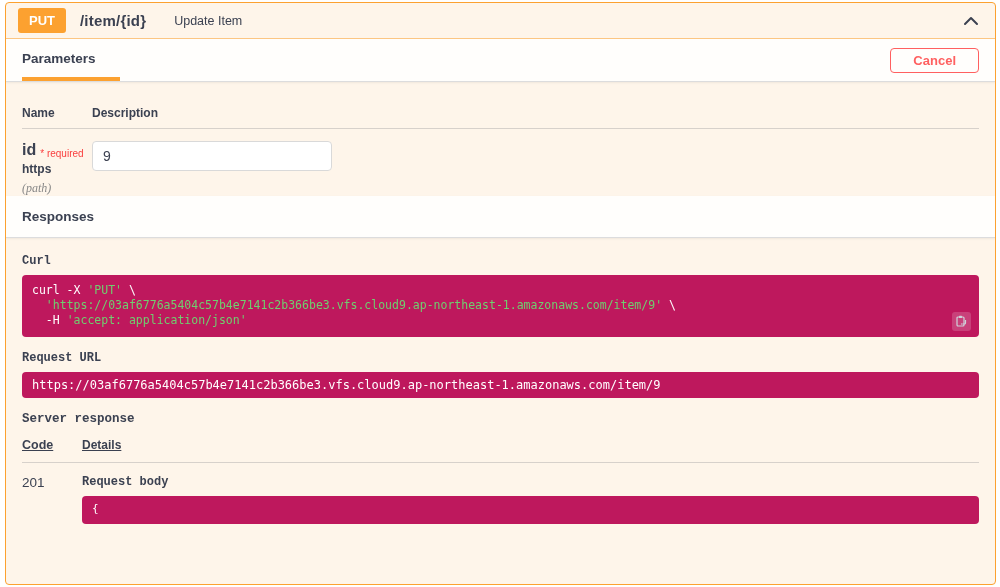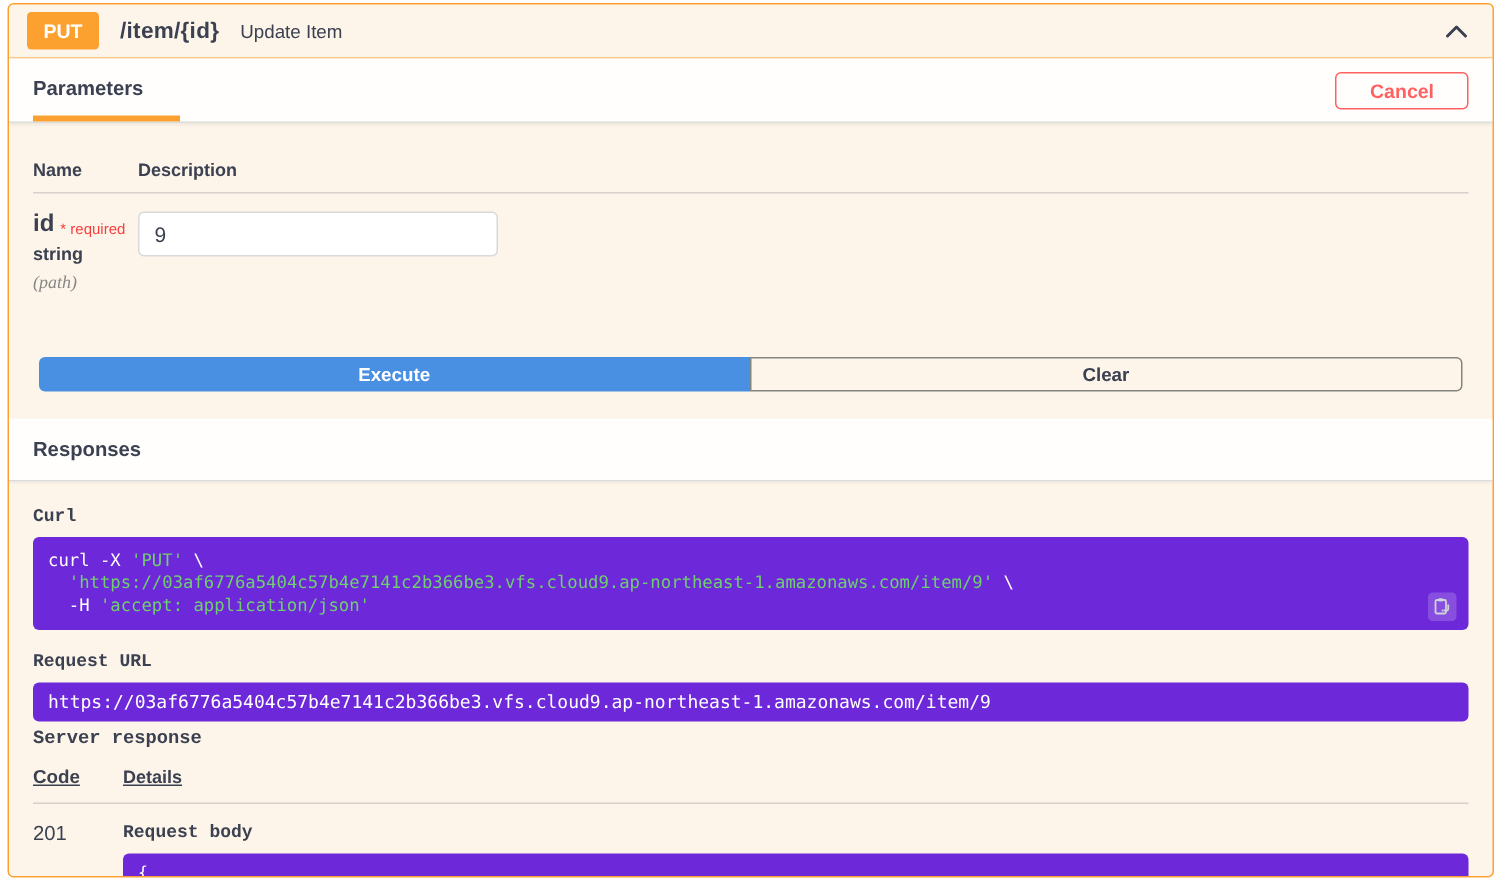--- a/index.html
+++ b/index.html
@@ -16,21 +16,21 @@
   .summary{
     height:36px; display:flex; align-items:center; padding:16px 12px;
     border-bottom:1px solid rgba(252,161,48,.55); cursor:pointer;
   }
   .method-badge{
     background:#fca130; color:#fff; font-weight:bold; font-size:13px;
     border-radius:3px; padding:5px 0; width:48px; text-align:center;
     font-family:"Liberation Sans", sans-serif;
   }
   .endpoint-path{ margin-left:14px; font-size:15px; font-weight:bold; letter-spacing:.2px; }
-  .endpoint-desc{ margin-left:14px; font-size:12.5px; color:#3b4151; }
+  .endpoint-desc{ margin-left:28px; font-size:12.5px; color:#3b4151; }
   .chevron{ margin-left:auto; display:flex; align-items:center; cursor:pointer; padding:4px; }
 
   
   .section-header{
     background:rgba(255,255,255,.85);
     border-bottom:1px solid rgba(59,65,81,.18);
     box-shadow:0 1px 2px rgba(0,0,0,.06);
     display:flex; justify-content:space-between; align-items:center;
     padding:0 16px;
   }
@@ -76,26 +76,26 @@
     flex:1; height:23px; background:transparent; color:#3b4151;
     border:1px solid #82857e; border-radius:0 4px 4px 0;
     font-size:12.5px; font-weight:bold; cursor:pointer;
     font-family:"Liberation Sans", sans-serif;
   }
 
   
   .responses-body{ padding:16px; }
   .block-label{ font-size:12px; font-weight:bold; color:#3b4151;font-family:Liberation Mono, monospace; }
   .codeblock{
-    position:relative; background:#6d28d9; border-radius:4px;
+    position:relative; background:#be185d; border-radius:4px;
     color:#fff; margin-top:7px;
     font-family:"DejaVu Sans Mono", monospace;
   }
   .curl-block{ padding:8px 10px; font-size:11.5px; line-height:1.32; }
-  .url-block{ padding:6px 10px; font-size:12px; margin-bottom:4px; }
+  .url-block{ padding:6px 10px; font-size:12px; margin-bottom:14px; }
   .code-line{ white-space:pre; }
   .tok-p{ color:#ffffff; }
   .tok-s{ color:#6fcf6f; }
 
   .request-url-label{ margin-top:14px; }
   .server-response-label{ margin-top:4px; font-size:12.5px; }
 
   .resp-table{ margin-top:12px; }
   .resp-cols{ display:grid; grid-template-columns:60px 1fr; font-size:12.5px;
     font-weight:bold; padding-bottom:10px; border-bottom:1px solid rgba(59,65,81,.2);text-decoration:underline; }
@@ -134,33 +134,29 @@
     <div class="cols-head">
       <span>Name</span>
       <span>Description</span>
     </div>
     <div class="param-row">
       <div>
         <div class="param-name-line">
           <span class="param-name">id</span>
           <span class="required-label">* required</span>
         </div>
-        <div class="param-type">string</div>
+        <div class="param-type">https</div>
         <div class="param-in">(path)</div>
       </div>
       <div>
         <input class="param-input" type="text" value="9" style="">
       </div>
     </div>
   </div>
 
-  <div class="execute-row">
-    <button class="execute-btn">Execute</button>
-    <button class="clear-btn">Clear</button>
-  </div>
 
   <div class="section-header responses-header">
     <div class="responses-title">Responses</div>
   </div>
 
   <div class="responses-body">
 
     <div class="block-label">Curl</div>
     <div class="codeblock curl-block">
       <div class="code-line"><span class="tok-p">curl -X </span><span class="tok-s">'PUT'</span><span class="tok-p"> \</span></div>

